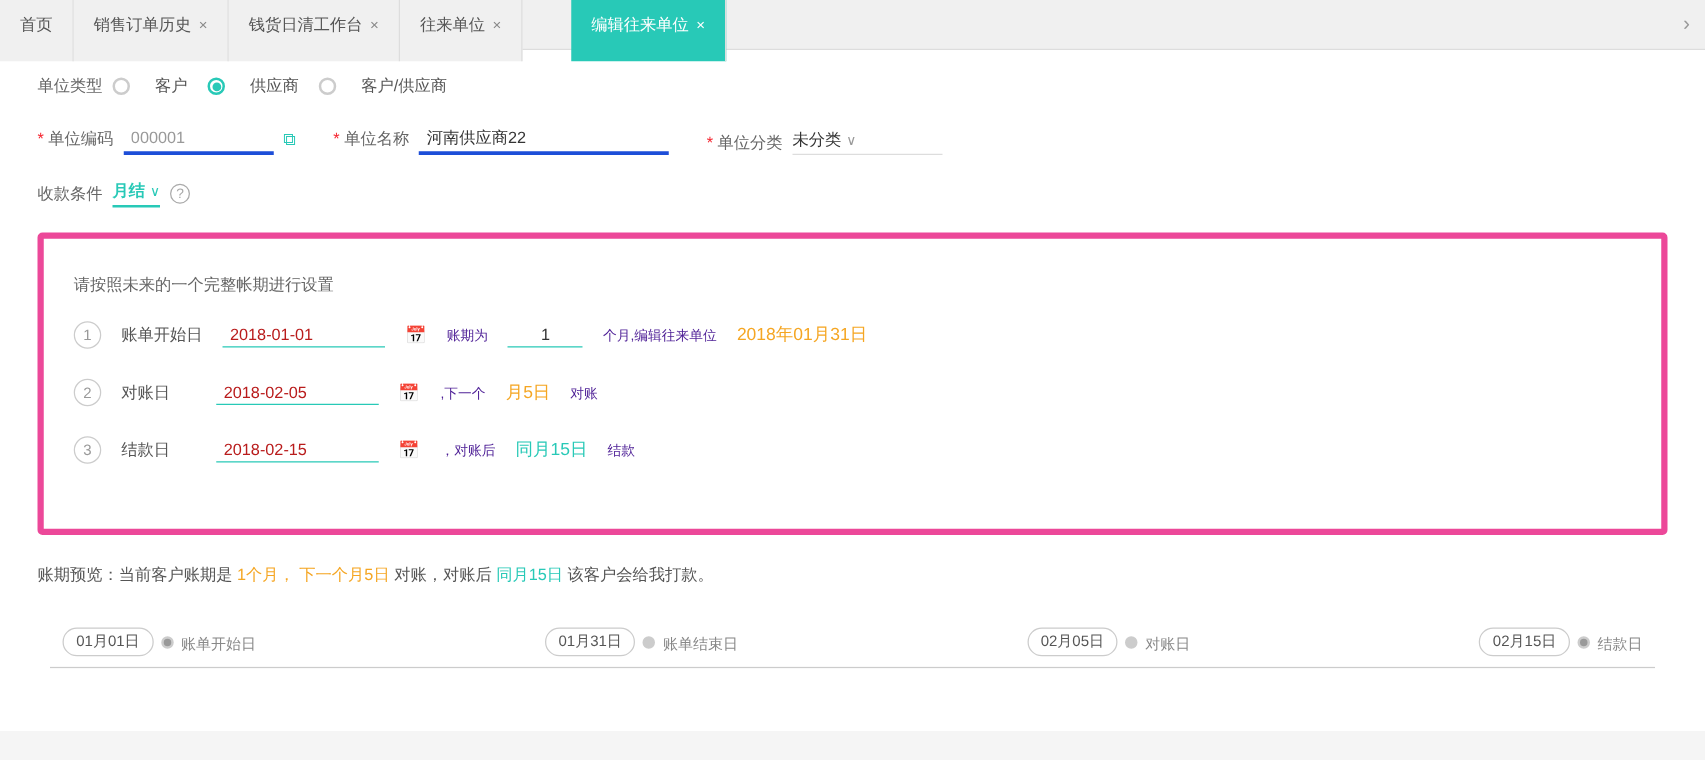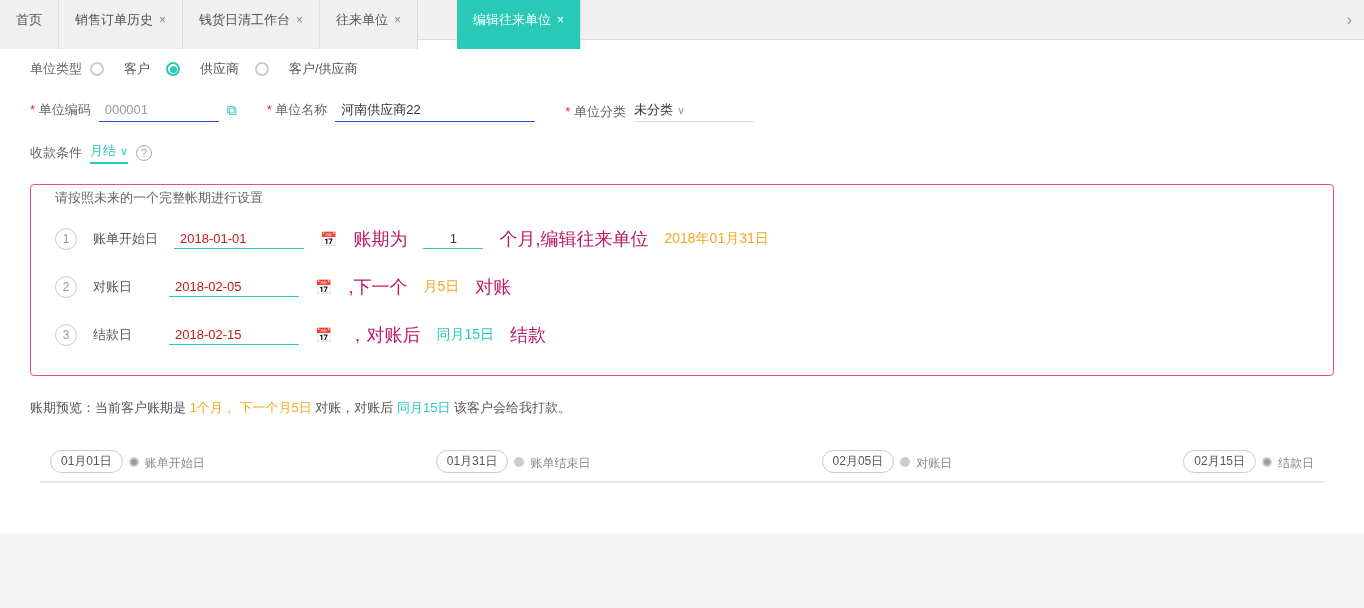--- a/index.html
+++ b/index.html
@@ -102,21 +102,21 @@
     }
     .radio-dot {
       width: 7px;
       height: 7px;
       border-radius: 50%;
       background: #28c9b7;
     }
 
     .form-input {
       border: none;
-      border-bottom: 1px solid #1d4ed8;
+      border-bottom: 3px solid #1d4ed8;
       padding: 4px 6px;
       font-size: 13px;
       color: #333;
       outline: none;
       width: 150px;
     }
     .form-input.unit-name { width: 200px; }
     .form-input.unit-code { width: 120px; color: #999; }
 
     .select-wrapper {
@@ -130,21 +130,21 @@
     .select-val { font-size: 13px; color: #333; }
     .select-arrow { color: #999; font-size: 11px; }
 
     .payment-select {
       display: flex;
       align-items: center;
       border-bottom: 2px solid #28c9b7;
       gap: 4px;
       padding-bottom: 2px;
     }
-    .payment-val { font-size: 13px; color: #28c9b7; font-weight: 400; }
+    .payment-val { font-size: 13px; color: #28c9b7; font-weight: 700; }
 
     .icon-btn {
       color: #28c9b7;
       cursor: pointer;
       font-size: 14px;
     }
     .help-icon {
       width: 16px;
       height: 16px;
       border-radius: 50%;
@@ -152,23 +152,23 @@
       color: #aaa;
       font-size: 11px;
       display: flex;
       align-items: center;
       justify-content: center;
       cursor: pointer;
     }
 
     
     .panel {
-      border: 1px solid #ec4899;
+      border: 5px solid #ec4899;
       border-radius: 4px;
-      padding: 4px 24px;
+      padding: 28px 24px;
       margin-bottom: 20px;
     }
     .panel-hint {
       font-size: 13px;
       color: #666;
       margin-bottom: 20px;
     }
 
     .step-row {
       display: flex;
@@ -197,22 +197,22 @@
     .step-input {
       border: none;
       border-bottom: 1px solid #28c9b7;
       padding: 2px 6px;
       font-size: 13px;
       color: #b91c1c;
       outline: none;
       width: 130px;
     }
     .step-text {
-      font-size: 18px;
-      color: #be185d;
+      font-size: 11px;
+      color: #4c1d95;
     }
     .step-highlight-orange { color: #f5a623; }
     .step-highlight-teal { color: #28c9b7; }
     .step-val-input {
       border: none;
       border-bottom: 1px solid #28c9b7;
       padding: 2px 6px;
       font-size: 13px;
       color: #333;
       outline: none;

